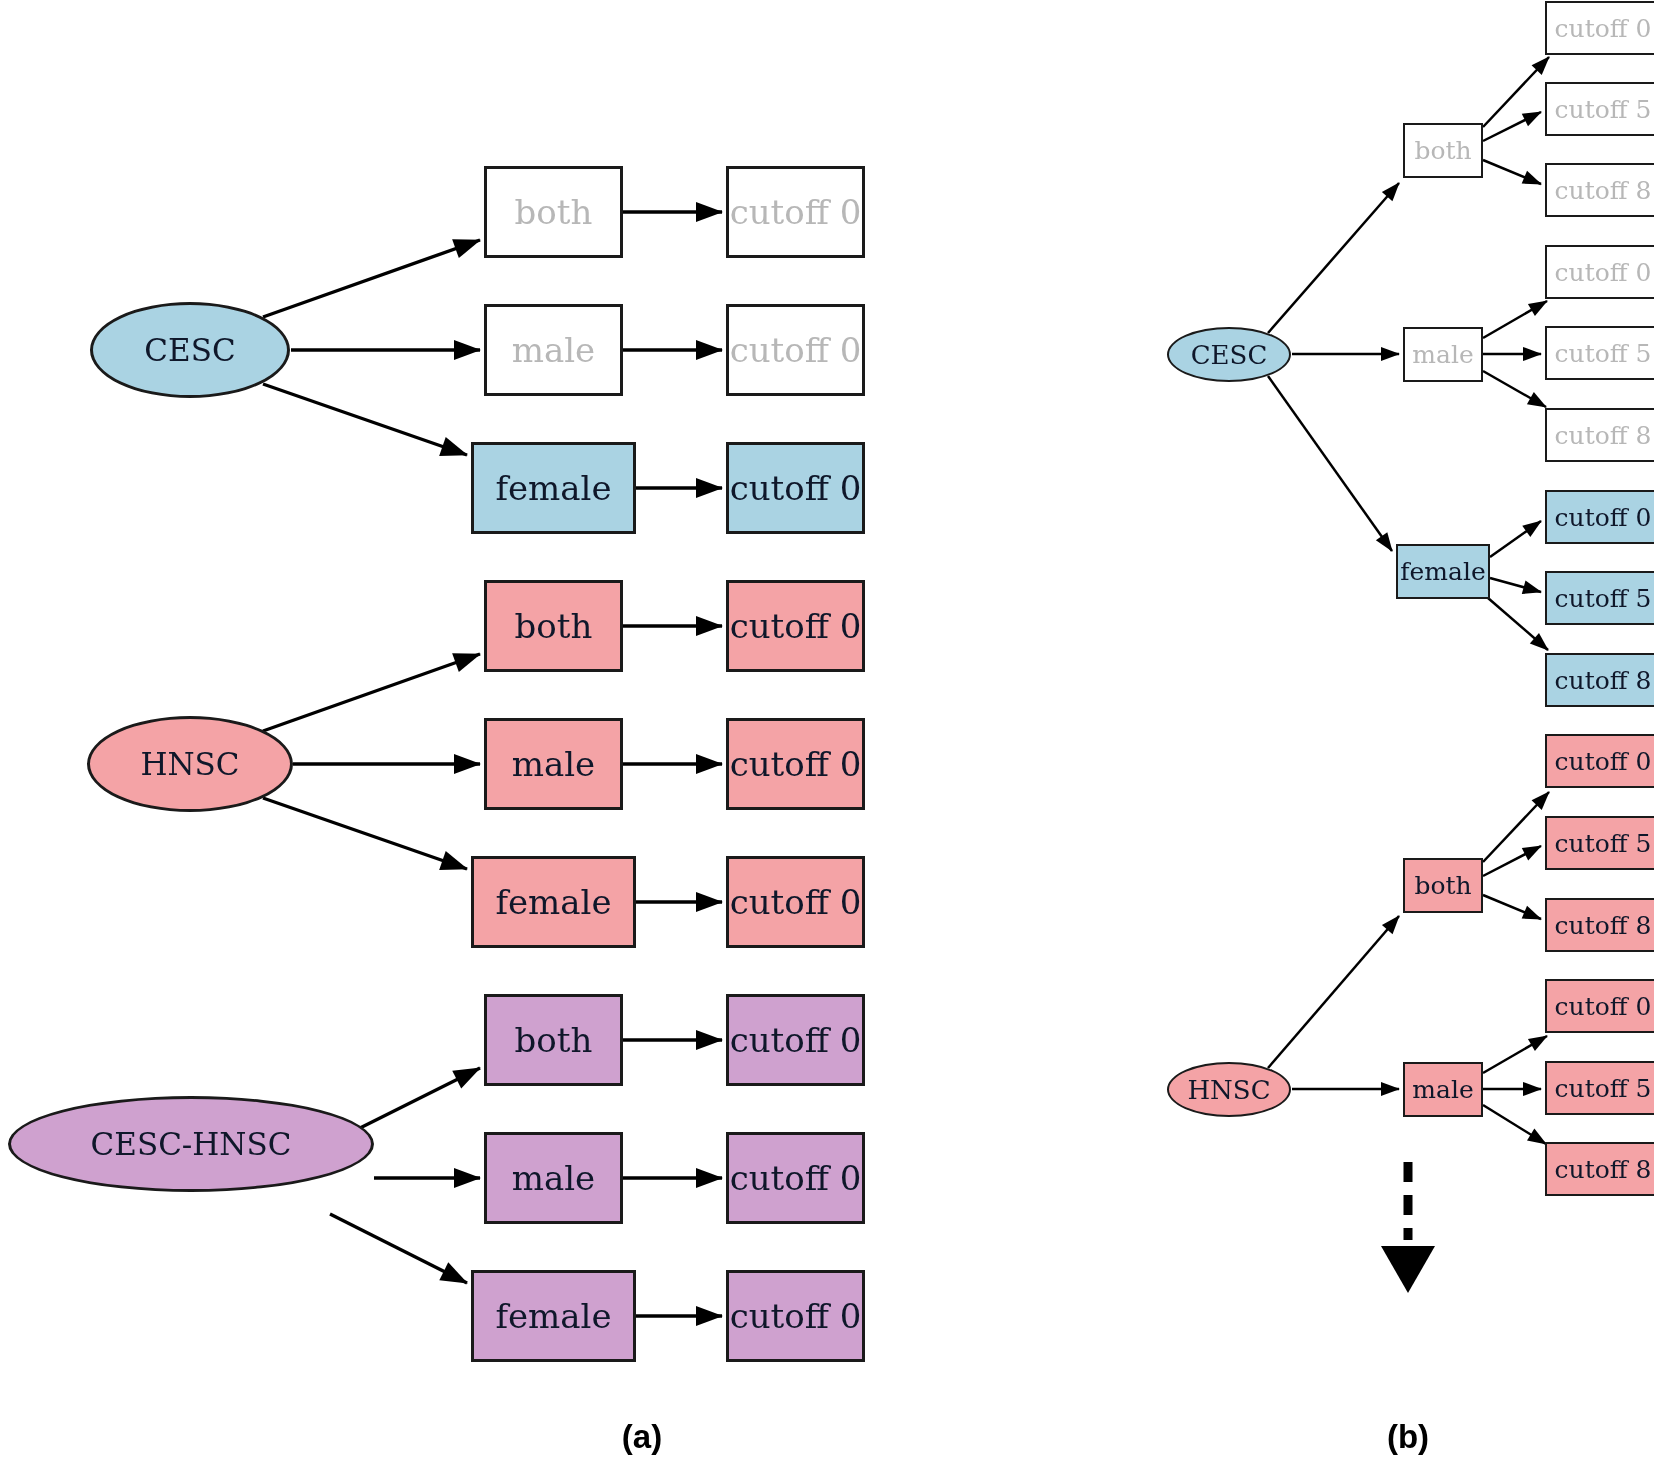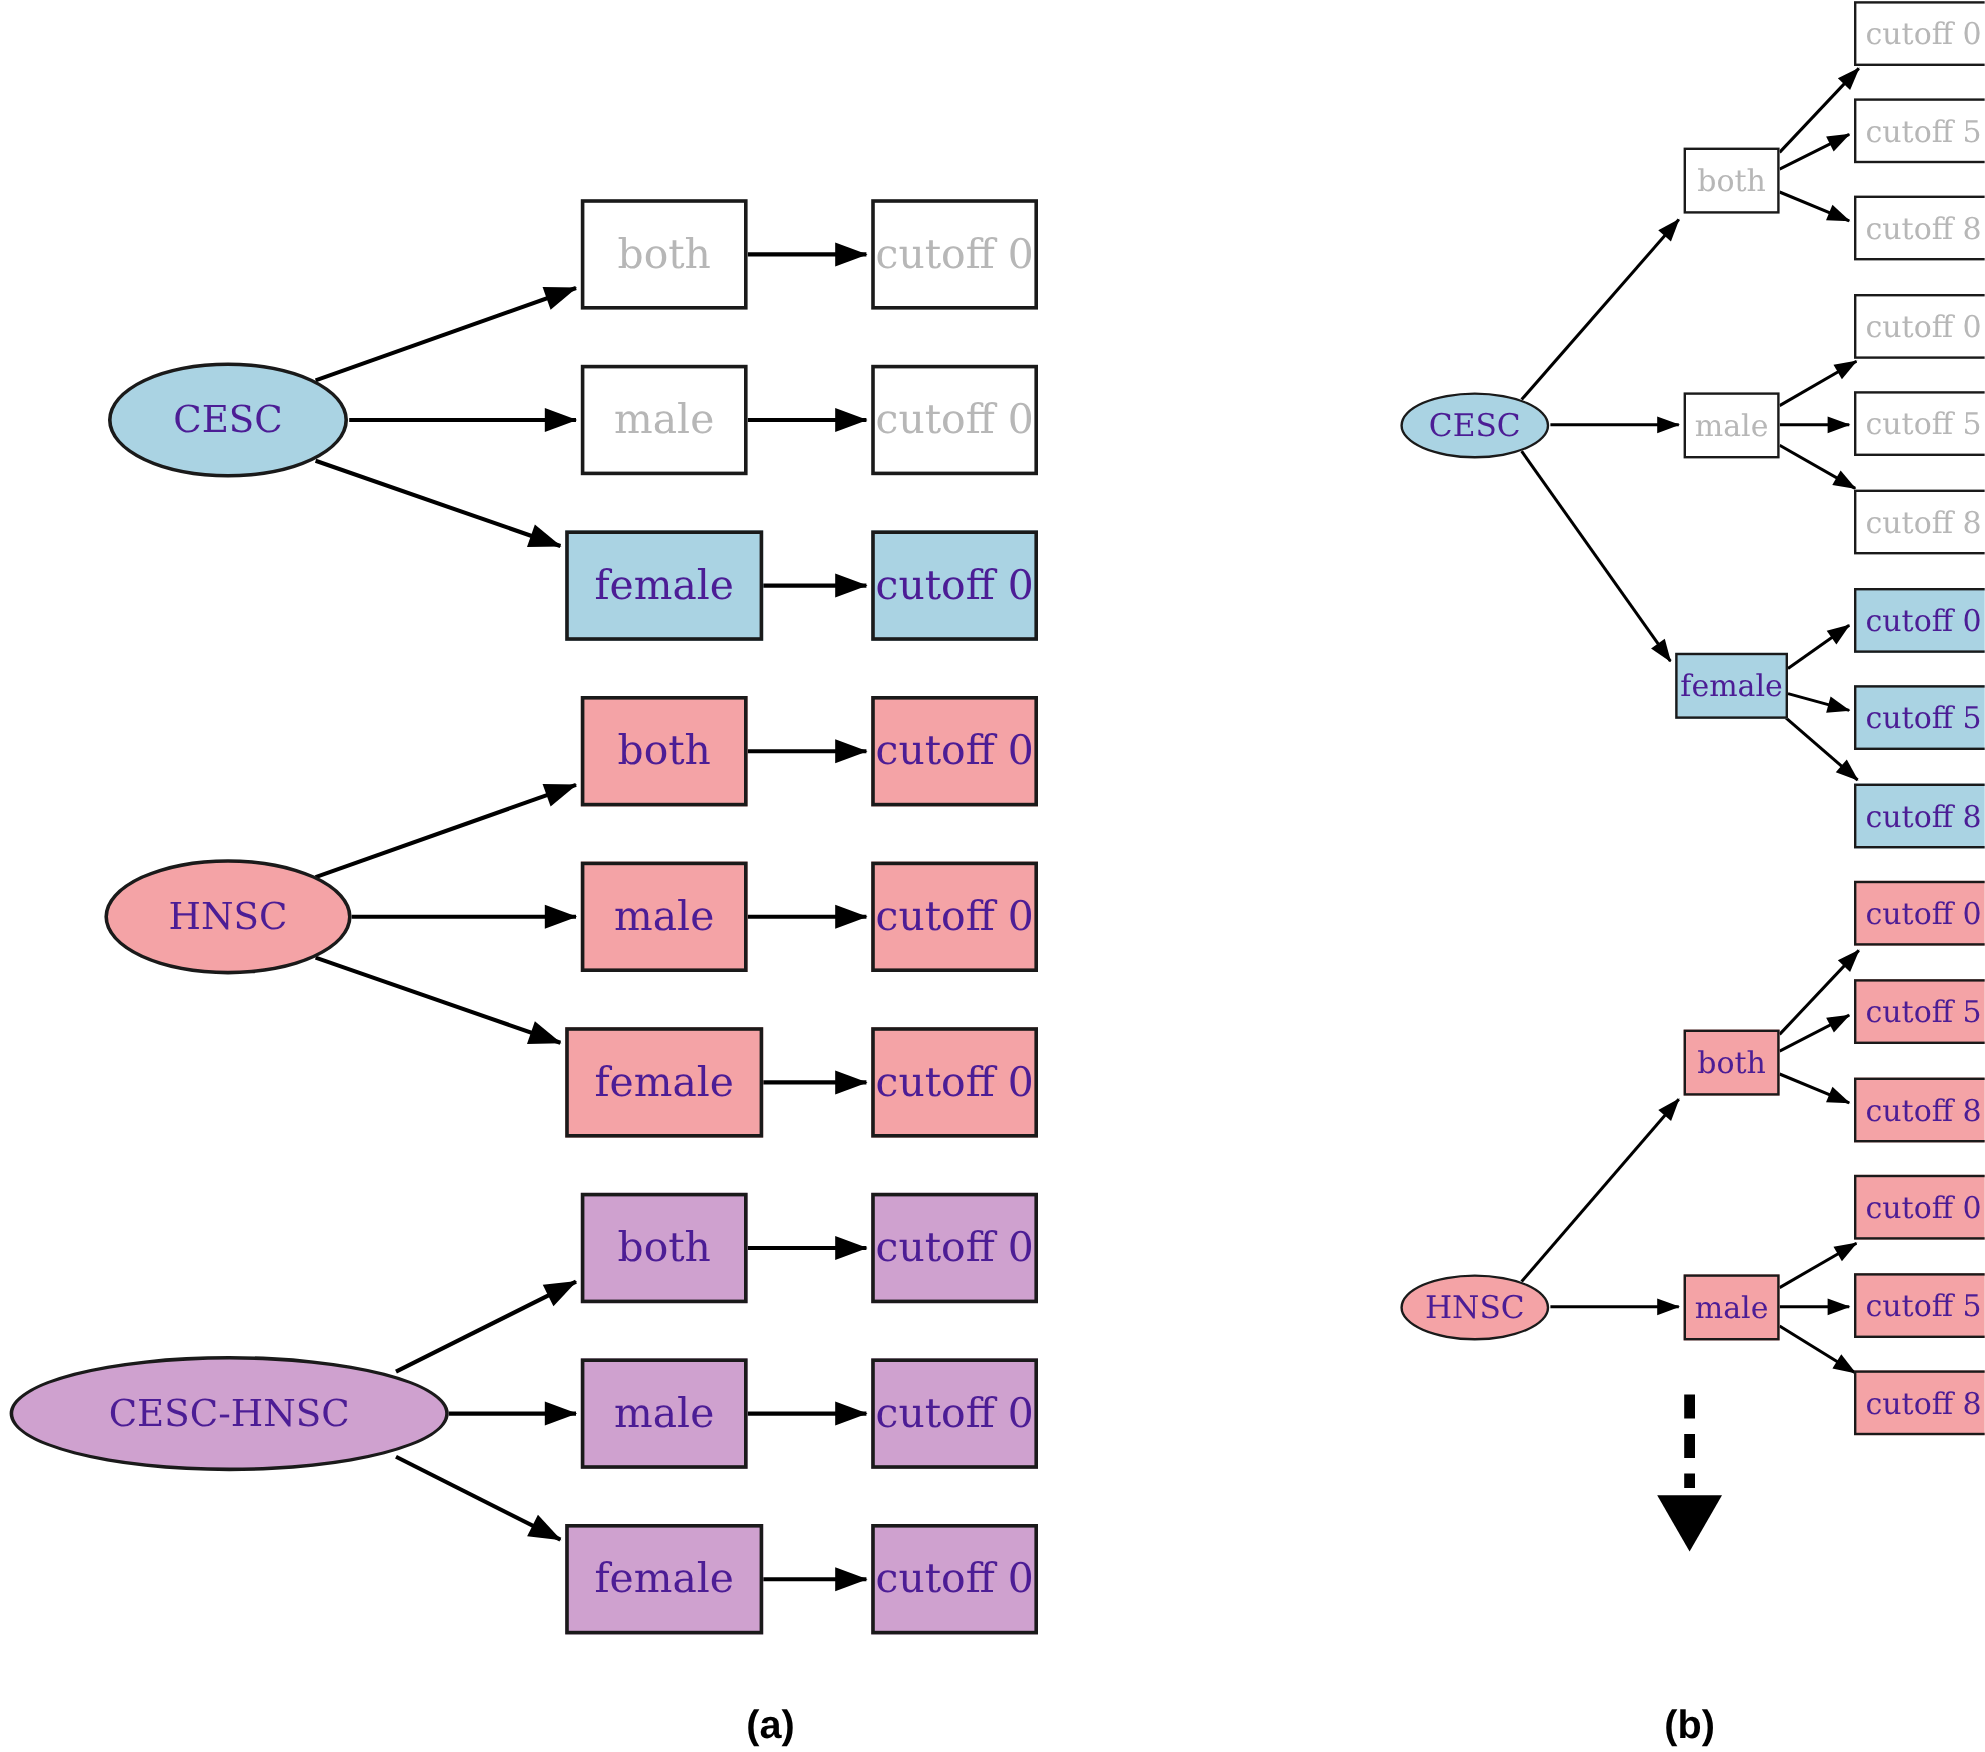--- a/index.html
+++ b/index.html
@@ -2,21 +2,21 @@
 <html><head>
 <meta charset="utf-8">
 <style>
   html,body{margin:0;padding:0;background:#ffffff;}
   #canvas{
     position:relative;width:1654px;height:1460px;background:#ffffff;
     overflow:hidden;font-family:"DejaVu Serif","Liberation Serif",serif;
   }
   #edges{position:absolute;left:0;top:0;pointer-events:none;}
   .node{
-    position:absolute;box-sizing:border-box;background:#ffffff;color:#4c1d95;
+    position:absolute;box-sizing:border-box;background:#ffffff;color:#0f172a;
     display:flex;align-items:center;justify-content:center;white-space:nowrap;
   }
   .ba{border:3px solid #1a1a1a;font-size:34px;}           
   .ea{border:3px solid #1a1a1a;border-radius:50%;font-size:31px;} 
   .bb{border:2px solid #1a1a1a;font-size:25px;}           
   .eb{border:2px solid #1a1a1a;border-radius:50%;font-size:26px;} 
   .dim{color:#b7b7b7;}
   .plabel{
     position:absolute;width:100px;text-align:center;color:#000;
     font-family:"Liberation Sans","DejaVu Sans",sans-serif;font-weight:bold;font-size:33px;
@@ -85,21 +85,21 @@
     <line class="eline wb" marker-end="url(#ah_b)" x1="1483" y1="1105" x2="1546" y2="1144"></line>
 
     <g>
       <line class="dashline" x1="1408" y1="1162" x2="1408" y2="1240"></line>
       <polygon points="1381,1246 1435,1246 1408,1293" fill="#000"></polygon>
     </g>
   </svg>
 
   <div class="node ea" style="left: 90px; top: 302px; width: 200px; height: 96px; background-color: rgb(170, 211, 227);">CESC</div>
   <div class="node ea" style="left: 87px; top: 716px; width: 206px; height: 96px; background-color: rgb(244, 163, 166);">HNSC</div>
-  <div class="node ea" style="left: 8px; top: 1130px; width: 366px; height: 96px; background-color: rgb(207, 161, 207);">CESC-HNSC</div>
+  <div class="node ea" style="left: 8px; top: 1096px; width: 366px; height: 96px; background-color: rgb(207, 161, 207);">CESC-HNSC</div>
 
   <div class="node ba dim" style="left:484px;top:166px;width:139px;height:92px">both</div>
   <div class="node ba dim" style="left:726px;top:166px;width:139px;height:92px">cutoff 0</div>
   <div class="node ba dim" style="left:484px;top:304px;width:139px;height:92px">male</div>
   <div class="node ba dim" style="left:726px;top:304px;width:139px;height:92px">cutoff 0</div>
   <div class="node ba" style="left: 471px; top: 442px; width: 165px; height: 92px; background-color: rgb(170, 211, 227);">female</div>
   <div class="node ba" style="left: 726px; top: 442px; width: 139px; height: 92px; background-color: rgb(170, 211, 227);">cutoff 0</div>
 
   <div class="node ba" style="left: 484px; top: 580px; width: 139px; height: 92px; background-color: rgb(244, 163, 166);">both</div>
   <div class="node ba" style="left: 726px; top: 580px; width: 139px; height: 92px; background-color: rgb(244, 163, 166);">cutoff 0</div>

